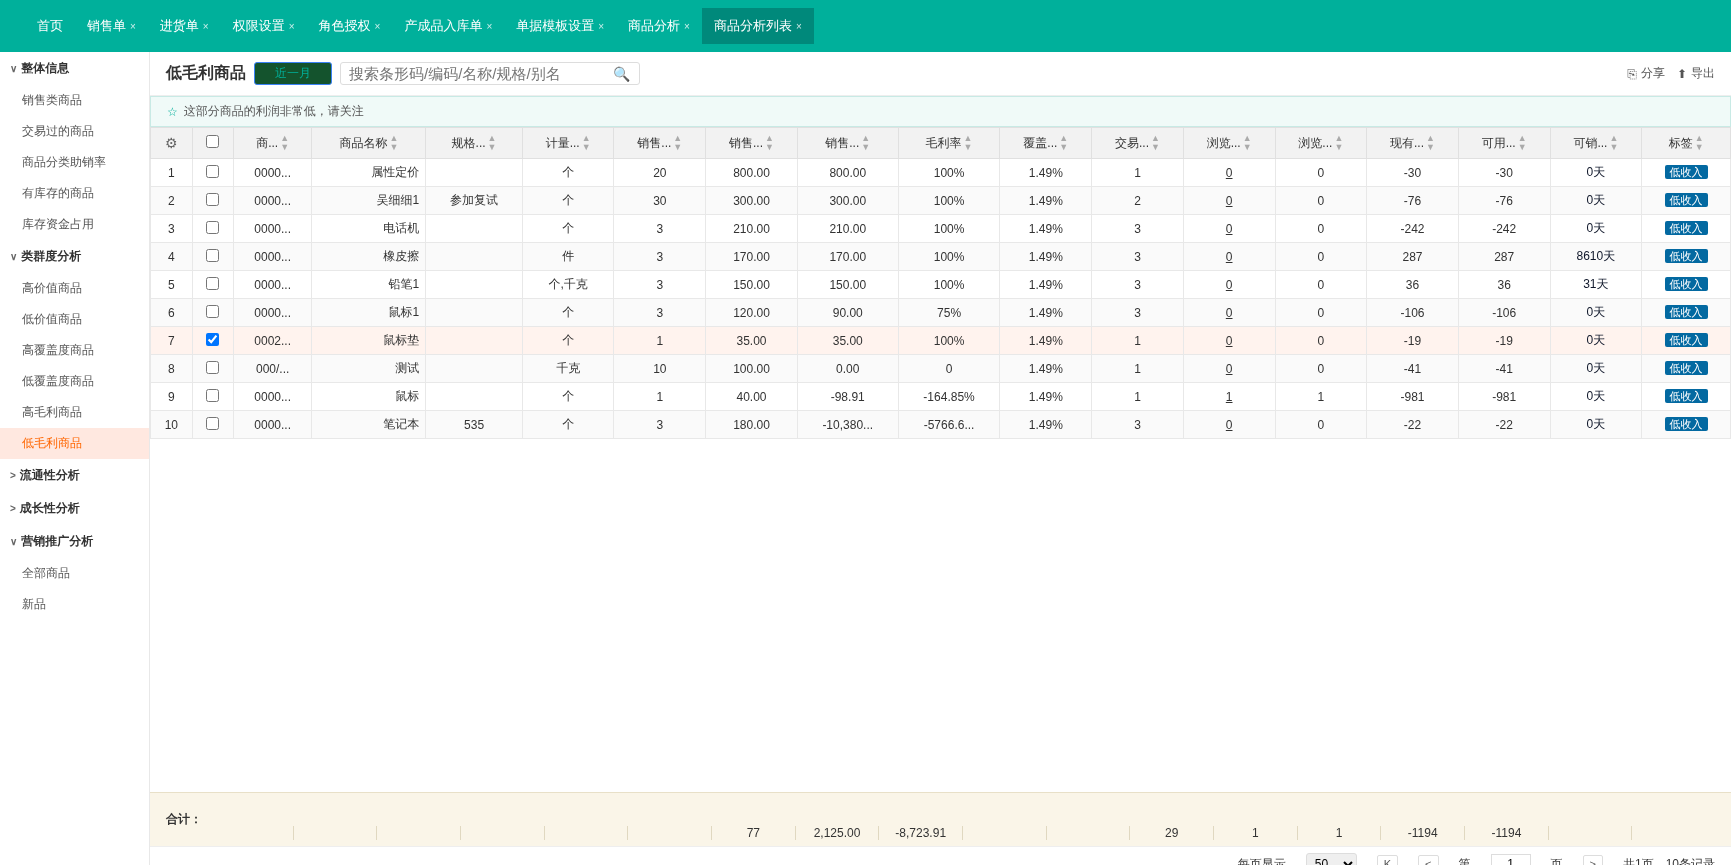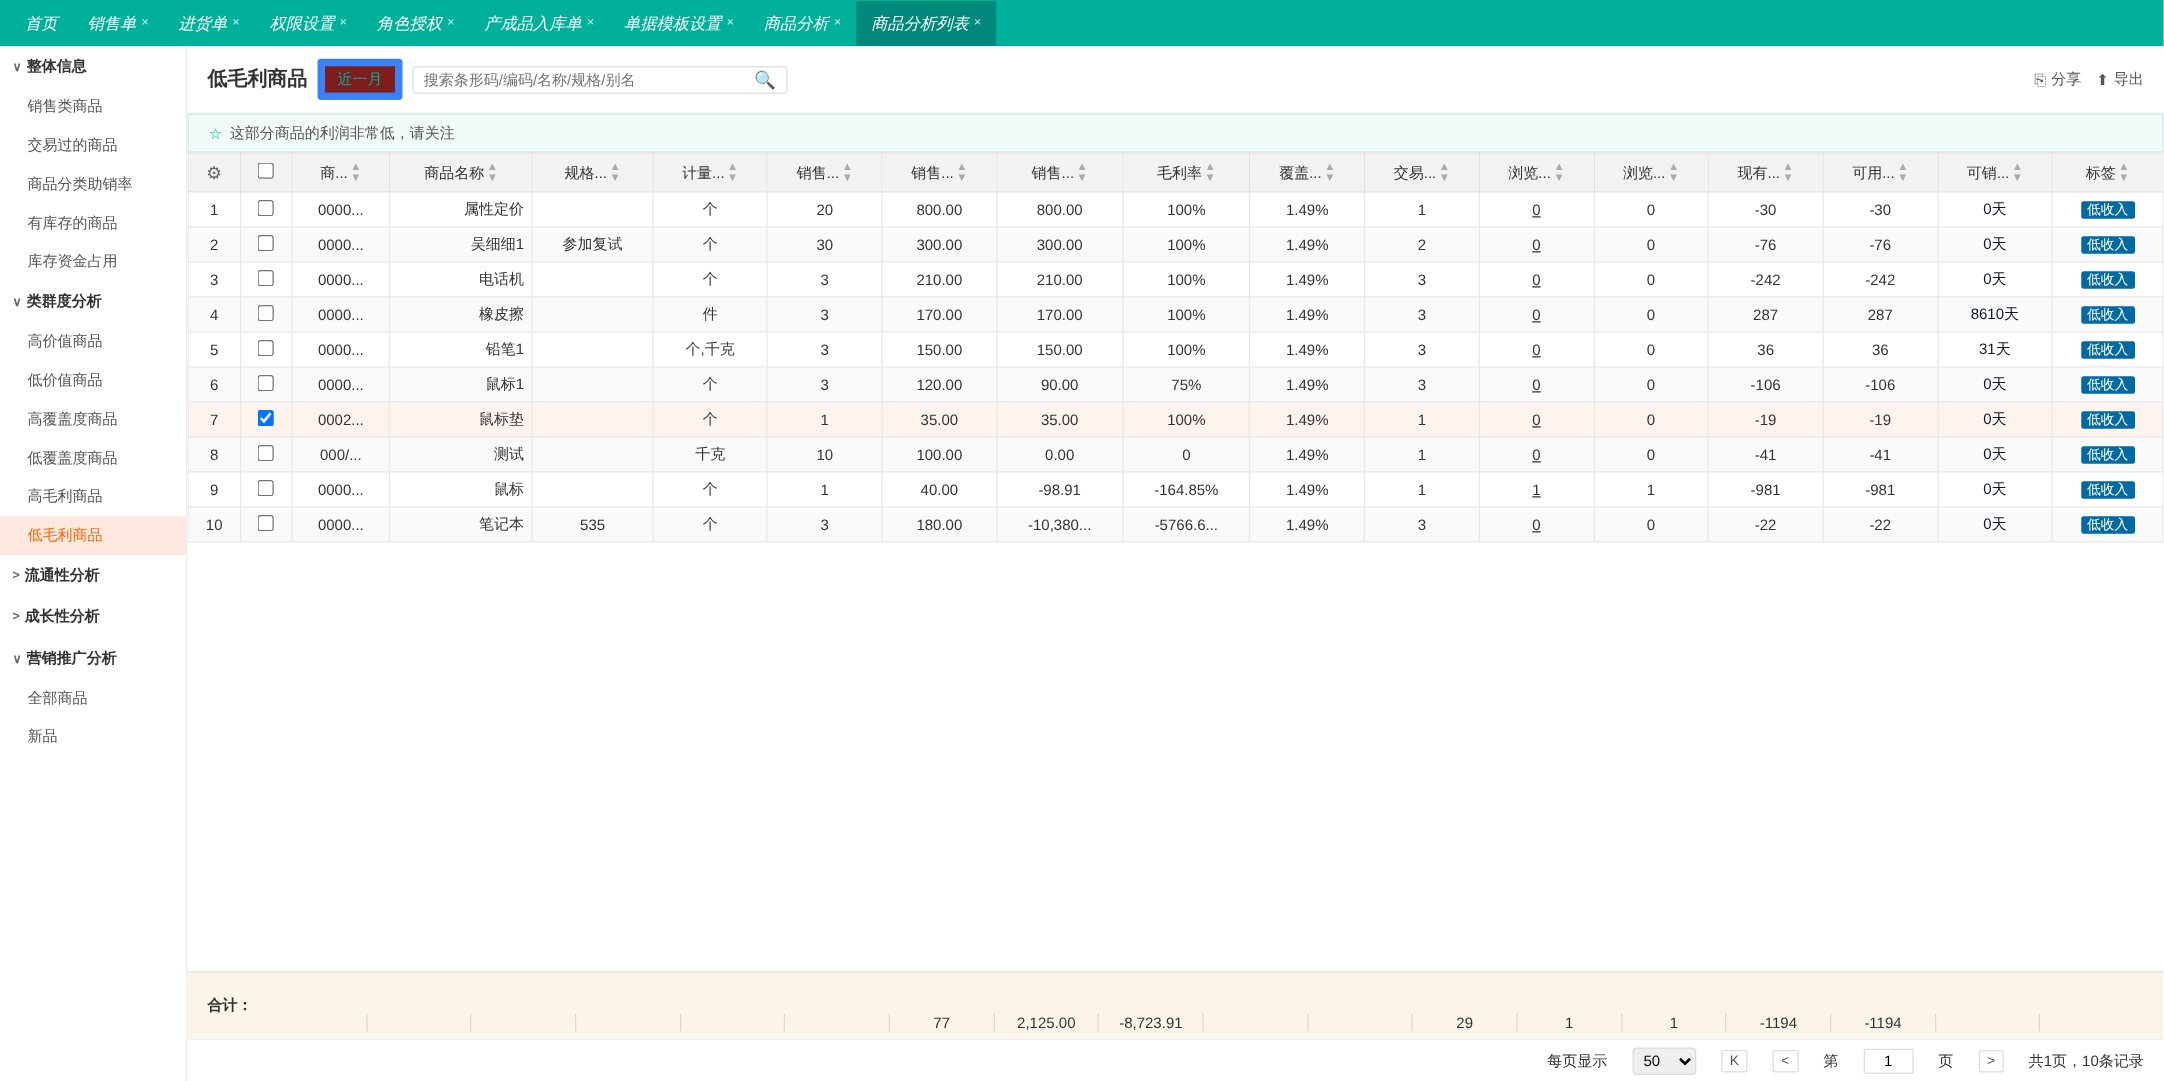--- a/index.html
+++ b/index.html
@@ -3,23 +3,22 @@
   <meta charset="utf-8">
   <style>
     * { box-sizing: border-box; margin: 0; padding: 0; }
     body { font-family: 'Microsoft YaHei', Arial, sans-serif; font-size: 12px; background: #f5f5f5; color: #333; }
 
     
     .top-nav {
       background: #00b09b;
       display: flex;
       align-items: center;
-      height: 37px;
-      padding: 0 8px;
-      font-style: italic;
+      height: 52px;
+      padding: 0 25px;
     }
     .top-nav .nav-item {
       color: #fff;
       padding: 0 12px;
       height: 36px;
       display: flex;
       align-items: center;
       cursor: pointer;
       font-size: 13px;
       white-space: nowrap;
@@ -75,41 +74,41 @@
       background: #fff;
       border-bottom: 1px solid #eee;
       gap: 8px;
     }
     .page-title {
       font-size: 16px;
       font-weight: bold;
       color: #333;
     }
     .date-btn {
-      background: #7f1d1d;
-      border: 6px solid #3b82f6;
+      background: #14532d;
+      border: 1px solid #3b82f6;
       color: #00b09b;
-      padding: 2px 10px;
+      padding: 2px 20px;
       border-radius: 3px;
       font-size: 12px;
       cursor: pointer;
     }
     .search-box {
       display: flex;
       align-items: center;
       border: 1px solid #ddd;
       border-radius: 3px;
       padding: 2px 8px;
       flex: 1;
       max-width: 300px;
     }
     .search-box input {
       border: none;
       outline: none;
-      font-size: 12px;
+      font-size: 15px;
       color: #0c4a6e;
       width: 100%;
     }
     .search-icon { color: #00b09b; font-size: 14px; cursor: pointer; }
     .header-actions {
       margin-left: auto;
       display: flex;
       gap: 12px;
       align-items: center;
     }

